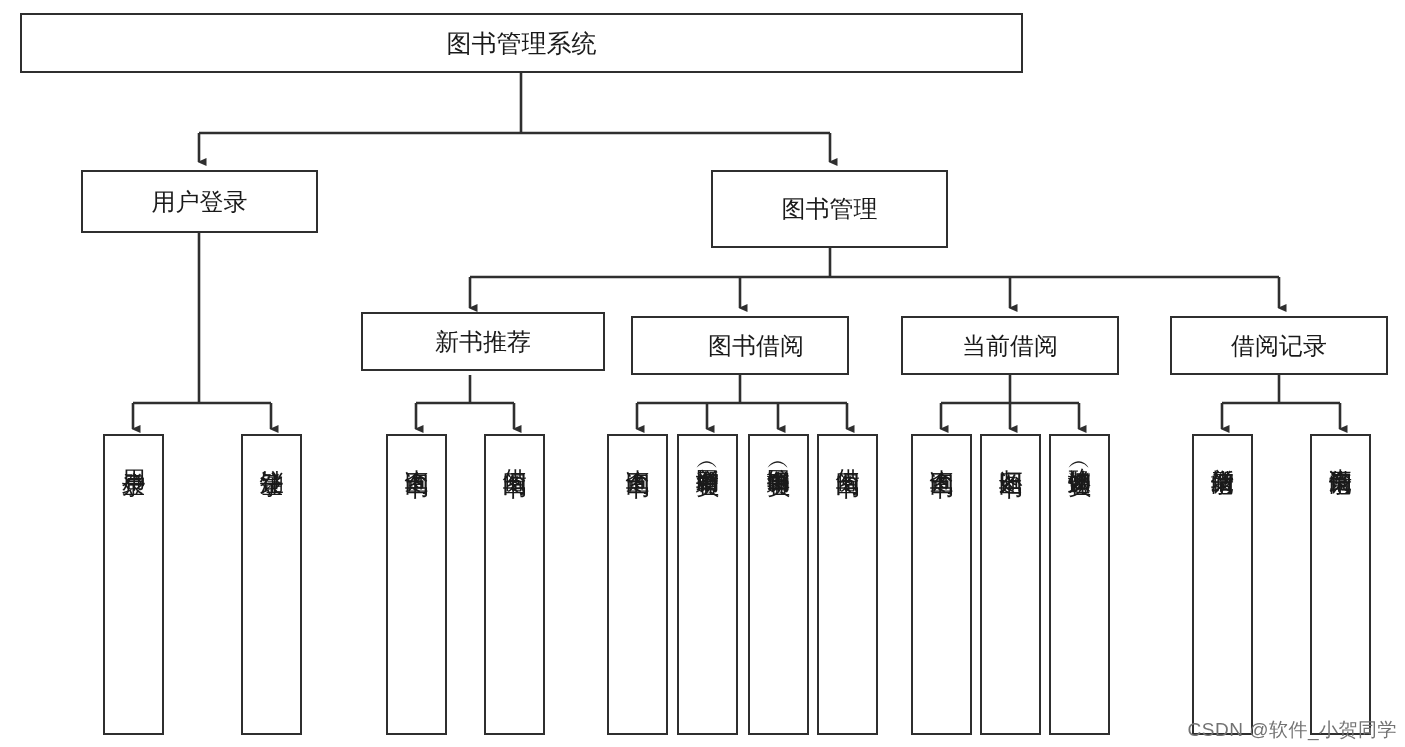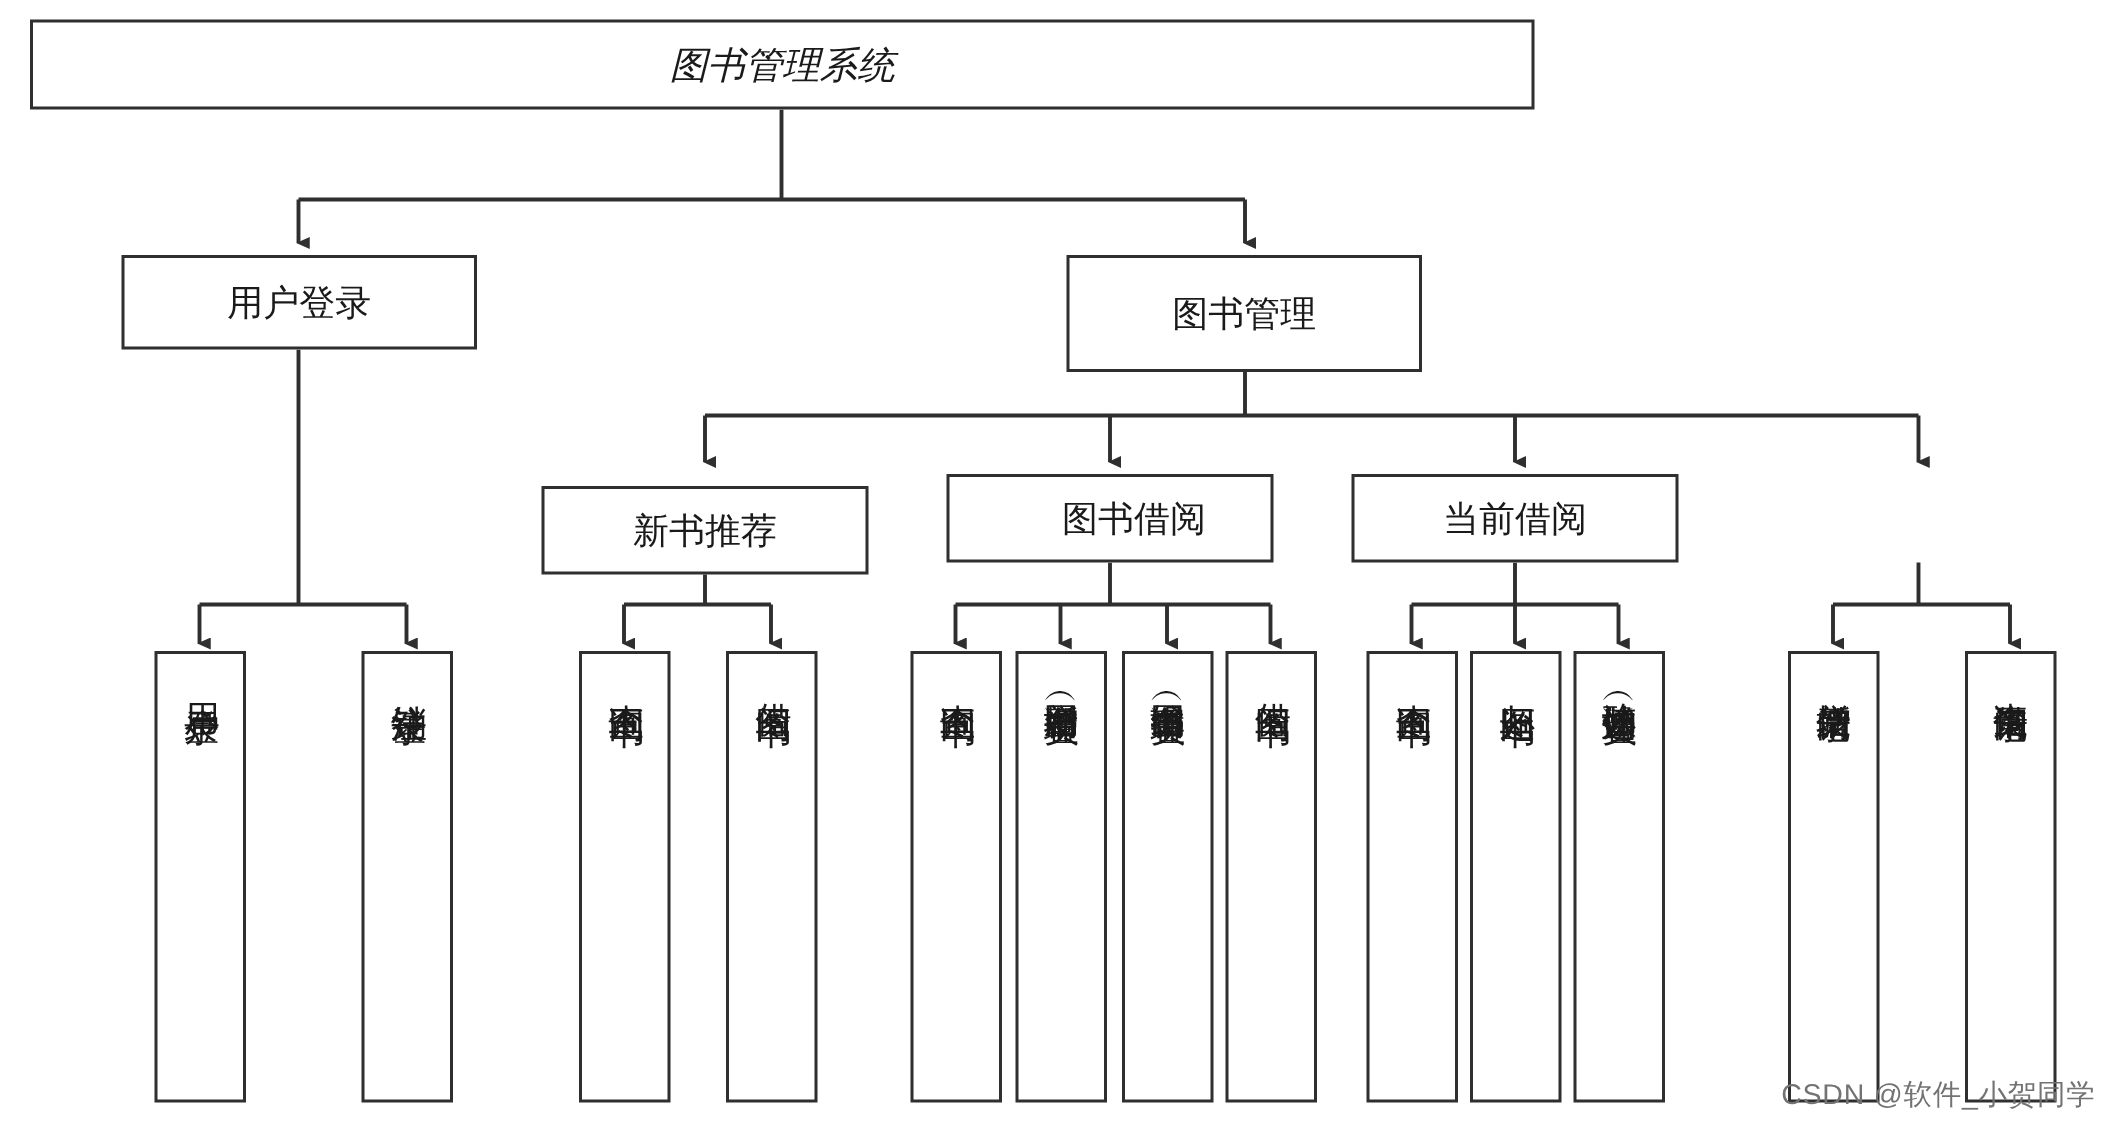--- a/index.html
+++ b/index.html
@@ -30,21 +30,20 @@
     box-sizing: border-box;
     border: 2.5px solid #2f2f2f;
     background: #ffffff;
     display: flex;
     align-items: center;
     justify-content: center;
     color: #1a1a1a;
   }
   .node.root {
     font-size: 25px;
-    font-style: italic;
   }
   .node.lvl2 {
     font-size: 24px;
   }
   .node.lvl3 {
     font-size: 24px;
   }
   .node.leaf {
     align-items: flex-start;
     justify-content: center;
@@ -132,29 +131,32 @@
     <span>图书管理系统</span>
   </div>
 
   <div class="node lvl2" style="left:81px; top:170px; width:237px; height:63px;">
     <span>用户登录</span>
   </div>
   <div class="node lvl2" style="left:711px; top:170px; width:237px; height:78px;">
     <span>图书管理</span>
   </div>
 
-  <div class="node lvl3" style="left:361px; top:324px; width:218px; height:59px;align-items:center;">
+  <div class="node lvl3" style="left:361px; top:312px; width:244px; height:59px;align-items:center;">
     <span>新书推荐</span>
   </div>
   <div class="node lvl3" style="left:631px; top:316px; width:218px; height:59px;padding-left:32px;">
     <span>图书借阅</span>
   </div>
   <div class="node lvl3" style="left:901px; top:316px; width:218px; height:59px;">
     <span>当前借阅</span>
   </div>
+  <div class="node lvl3" style="left:1170px; top:316px; width:218px; height:59px;">
+    <span>借阅记录</span>
+  </div>
 
   <div class="node leaf" style="left:103px; top:434px; width:61px; height:301px;">
     <span class="vlabel">用户登录</span>
   </div>
   <div class="node leaf" style="left:241px; top:434px; width:61px; height:301px;">
     <span class="vlabel">注销登录</span>
   </div>
 
   <div class="node leaf" style="left:386px; top:434px; width:61px; height:301px;">
     <span class="vlabel">查询图书</span>

